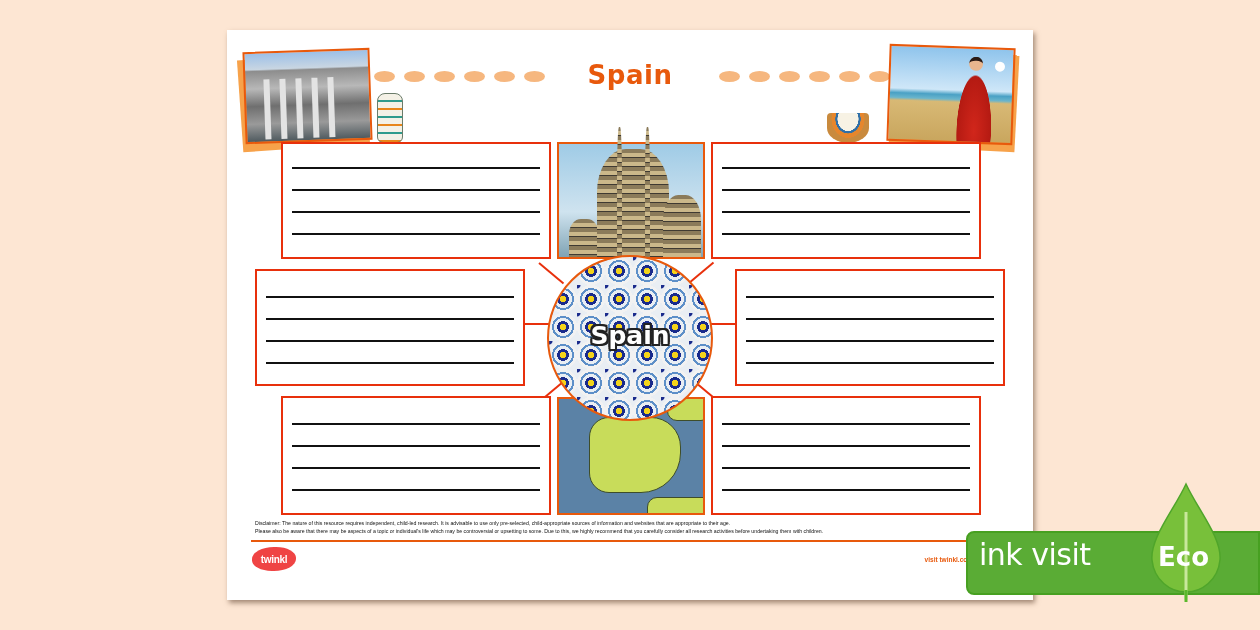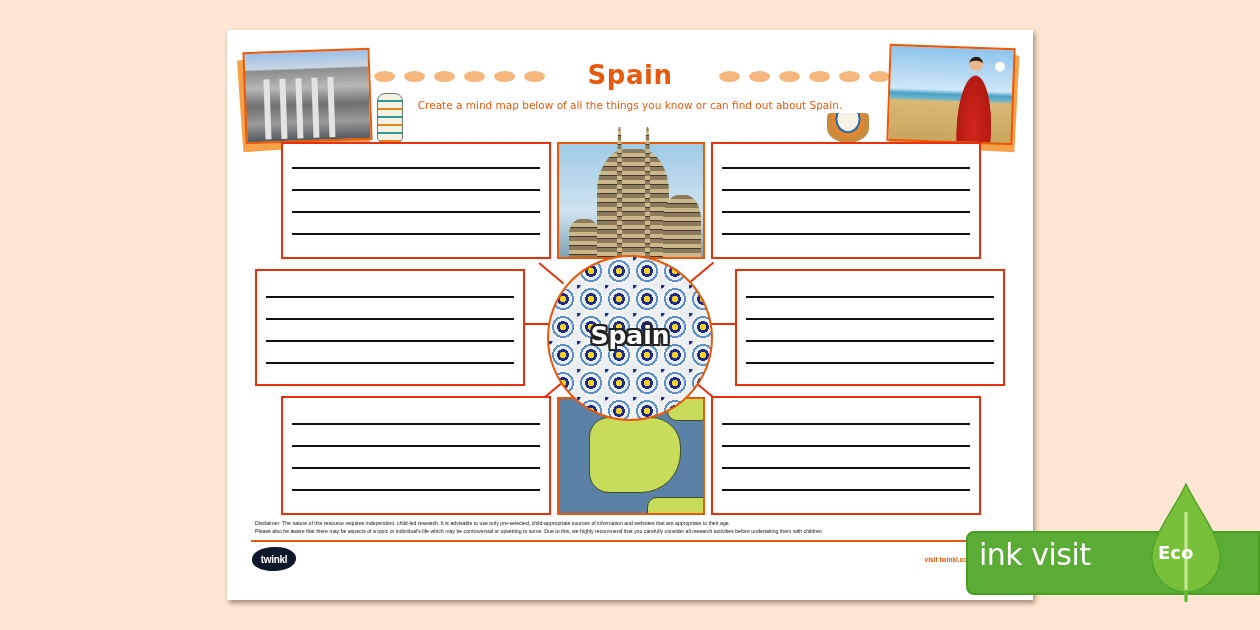--- a/index.html
+++ b/index.html
@@ -97,21 +97,21 @@
   .connector { position: absolute; background: #e8300c; }
 
   
   .disclaimer {
     position: absolute; left: 28px; top: 490px; width: 740px;
     font-size: 5.2px; line-height: 7.5px; color: #111; font-family: "Liberation Sans", sans-serif;
   }
   .rule { position: absolute; left: 24px; right: 24px; top: 510px; height: 2px; background: #e8590c; }
   .logo {
     position: absolute; left: 25px; top: 517px; width: 44px; height: 24px;
-    background: #0f172a; border-radius: 50% 45% 50% 45%;
+    background: #ef4444; border-radius: 50% 45% 50% 45%;
     color: #fff; font-family: "Liberation Sans", sans-serif; font-weight: bold; font-size: 10px;
     display: flex; align-items: center; justify-content: center; letter-spacing: -0.3px;
   }
   .visit {
     position: absolute; right: 60px; top: 526px;
     font-size: 6.5px; font-weight: bold; color: #e8590c; font-family: "Liberation Sans", sans-serif;
   }
 
   
   .eco-bar {
@@ -120,21 +120,21 @@
   }
   .eco-text {
     position: absolute; left: 979px; top: 537px;
     font-family: "DejaVu Sans", sans-serif; font-size: 30px; color: #fff; letter-spacing: -0.5px;
   }
   .leaf {
     position: absolute; left: 1148px; top: 482px; width: 76px; height: 120px;
   }
   .eco-word {
     position: absolute; left: 1158px; top: 542px;
-    font-family: "DejaVu Sans", sans-serif; font-weight: bold; font-size: 18px; color: #fff;
+    font-family: "DejaVu Sans", sans-serif; font-weight: bold; font-size: 26px; color: #fff;
   }
 </style>
 </head>
 <body>
 
 <div class="sheet">
 
   <div class="photo-back" style="left:13px;top:26px;width:127px;height:92px;transform:rotate(-4deg);"></div>
   <div class="photo building">
     <div class="col" style="left:18px"></div>
@@ -155,21 +155,20 @@
   </div>
   <div class="title">Spain</div>
   <div class="dots" style="left:492px;">
     <div class="dot"></div>
       <div class="dot"></div>
       <div class="dot"></div>
       <div class="dot"></div>
       <div class="dot"></div>
       <div class="dot"></div>
   </div>
-  <div class="subtitle">Create a mind map below of all the things you know or can find out about Spain.</div>
 
   <div class="photo-back" style="left:664px;top:22px;width:126px;height:97px;transform:rotate(3deg);"></div>
   <div class="photo dancer">
     <div class="sun"></div>
       <div class="head"></div>
       <div class="figure"></div>
   </div>
   <div class="bowl"></div>
 
   <div class="connector" style="left:298px;top:293px;width:24px;height:2px;"></div>

